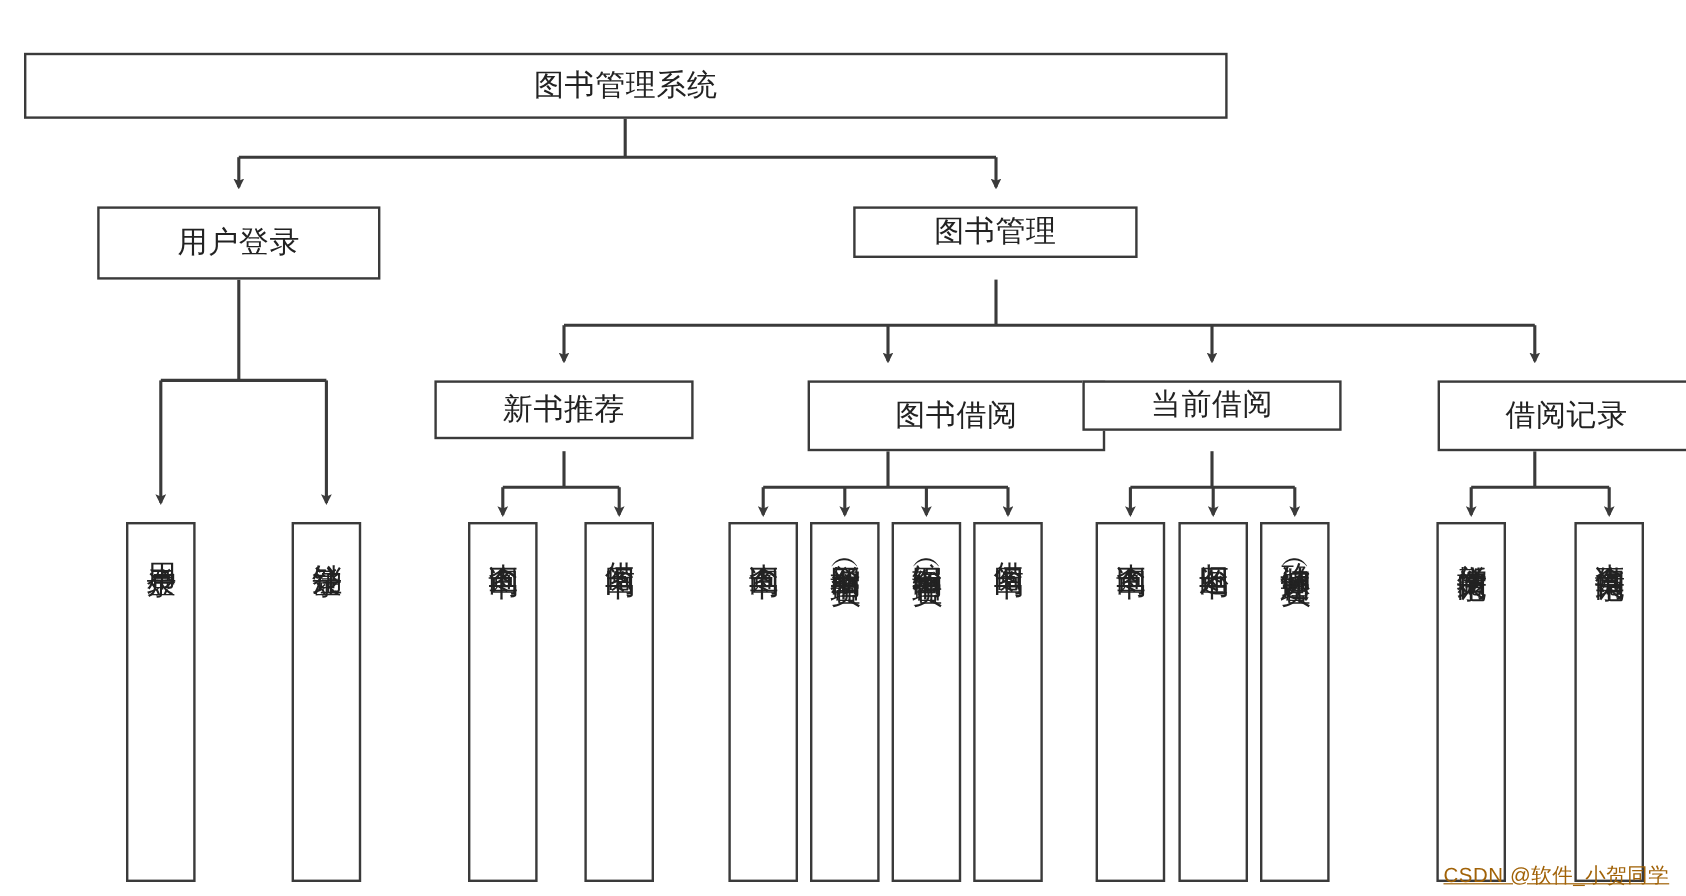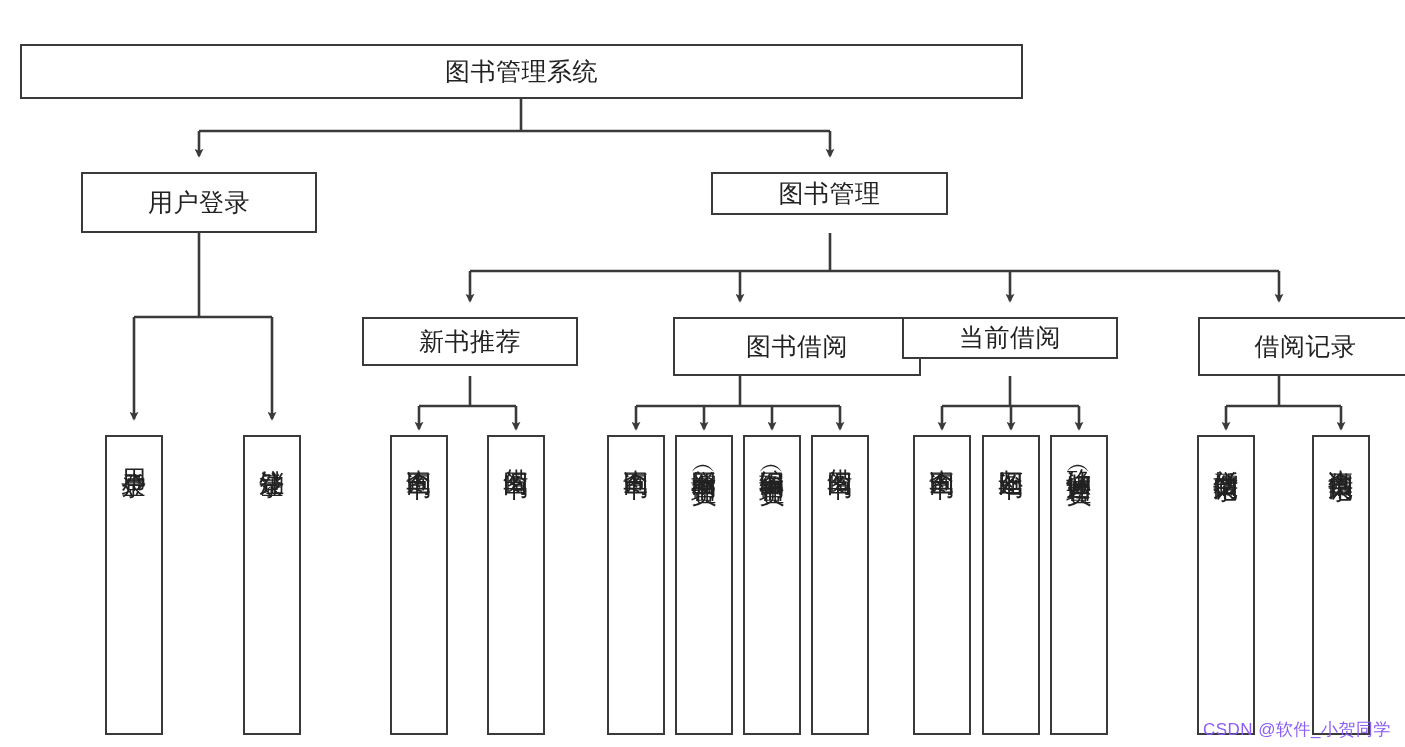--- a/index.html
+++ b/index.html
@@ -57,25 +57,26 @@
     font-size: 25px;
     line-height: 1.05;
     letter-spacing: 2px;
     white-space: normal;
   }
   #watermark {
     position: absolute;
     right: 14px;
     bottom: 6px;
     font-size: 17px;
-    color: #8b5cf6;
+    color: #a16207;
     letter-spacing: 0.5px;
     white-space: nowrap;
     z-index: 5;
     font-family: "Liberation Sans", "DejaVu Sans", sans-serif;
+    text-decoration: underline;
   }
 </style>
 </head>
 <body>
 
 <div id="diagram-root">
 
   <svg id="edges-layer" viewBox="0 0 1405 747" width="1405" height="747" xmlns="http://www.w3.org/2000/svg">
     <defs>
       <marker id="arrowhead" markerWidth="9" markerHeight="9" refX="7.2" refY="4.5" orient="auto" markerUnits="userSpaceOnUse">

